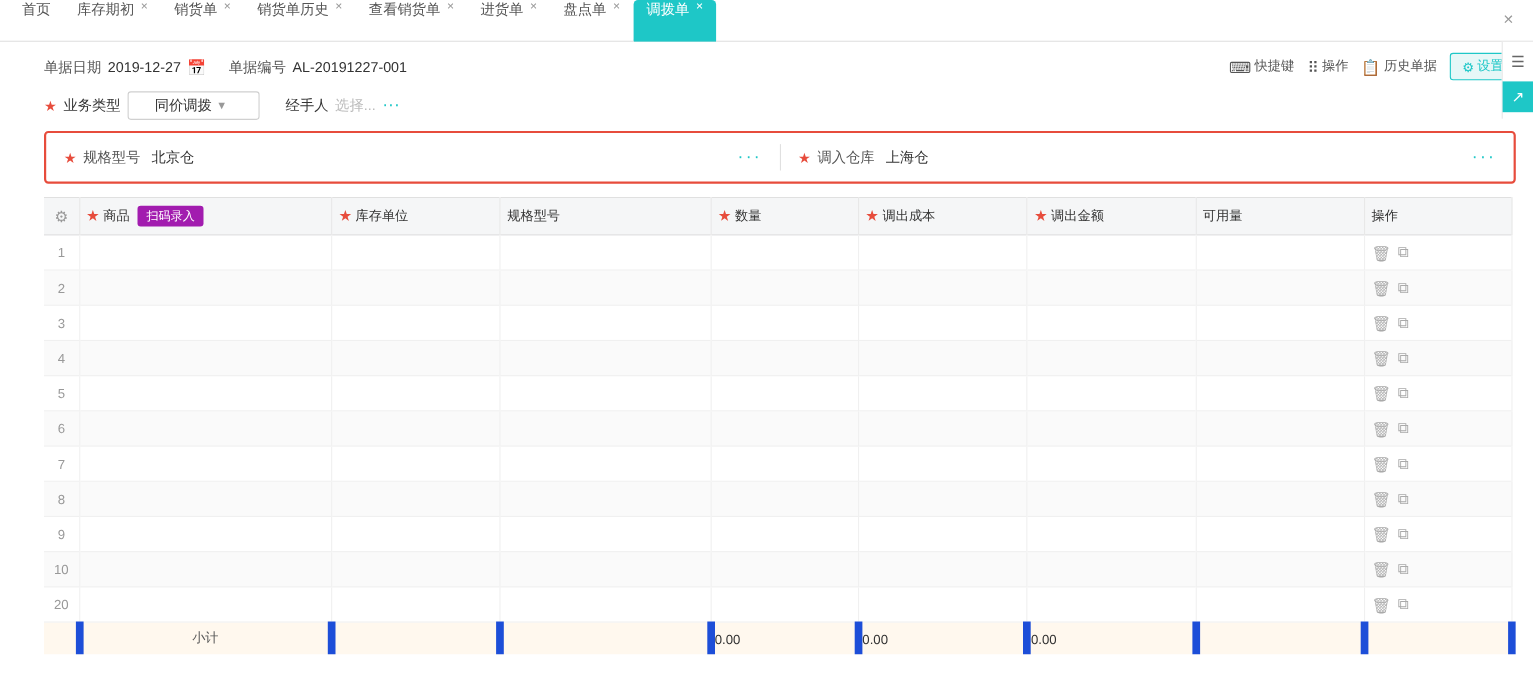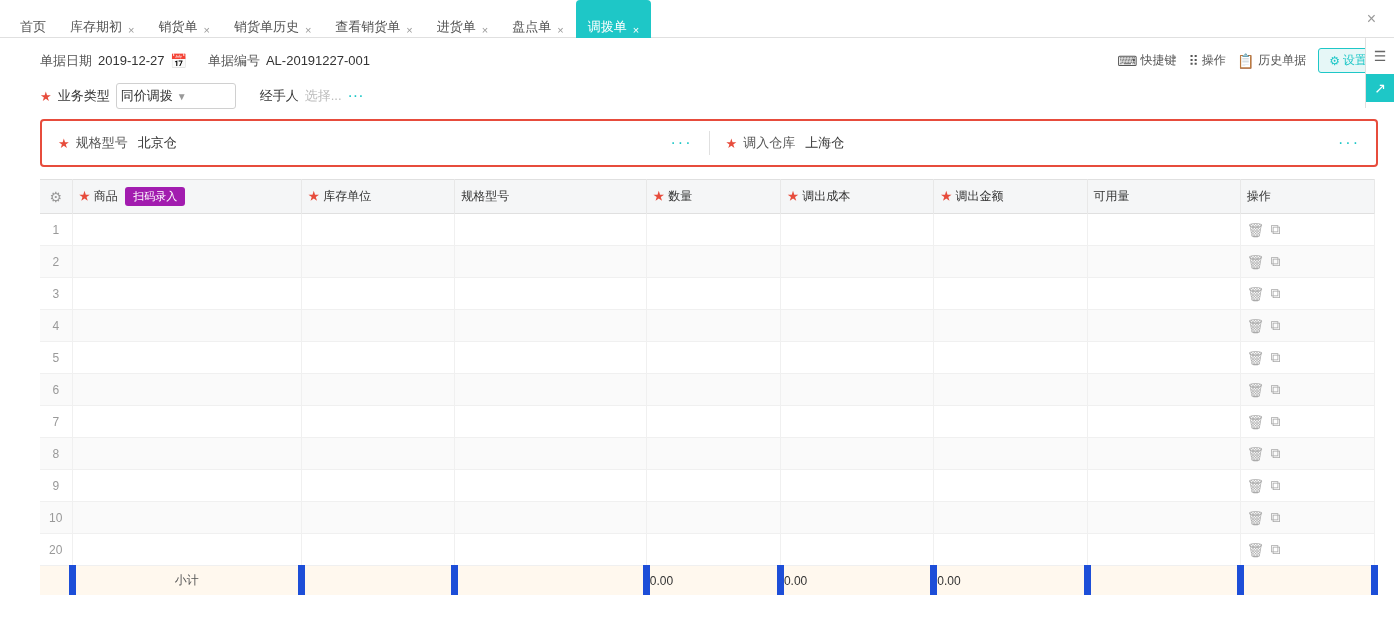--- a/index.html
+++ b/index.html
@@ -9,21 +9,21 @@
     .tab-bar {
       display: flex;
       align-items: center;
       border-bottom: 1px solid #e0e0e0;
       background: #fff;
       height: 38px;
       padding: 0 8px;
     }
     .tab-item {
       display: flex;
-      align-items: flex-end;
+      align-items: flex-start;
       padding: 0 12px;
       height: 38px;
       cursor: pointer;
       font-size: 13px;
       color: #555;
       border-bottom: 2px solid transparent;
       white-space: nowrap;
     }
     .tab-item.active {
       color: #fff;
@@ -138,21 +138,21 @@
       align-items: center;
       gap: 6px;
     }
     .business-field .required { color: #e74c3c; }
     .select-box {
       display: flex;
       align-items: center;
       gap: 4px;
       border: 1px solid #d0d0d0;
       border-radius: 3px;
-      padding: 3px 4px;
+      padding: 3px 24px;
       min-width: 120px;
       cursor: pointer;
       background: #fff;
     }
     .select-box .arrow { color: #999; font-size: 10px; }
     .handler-field {
       display: flex;
       align-items: center;
       gap: 6px;
     }

